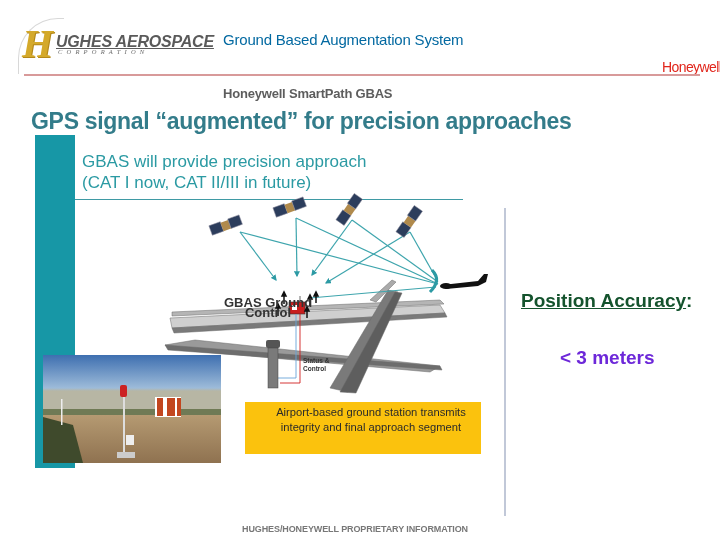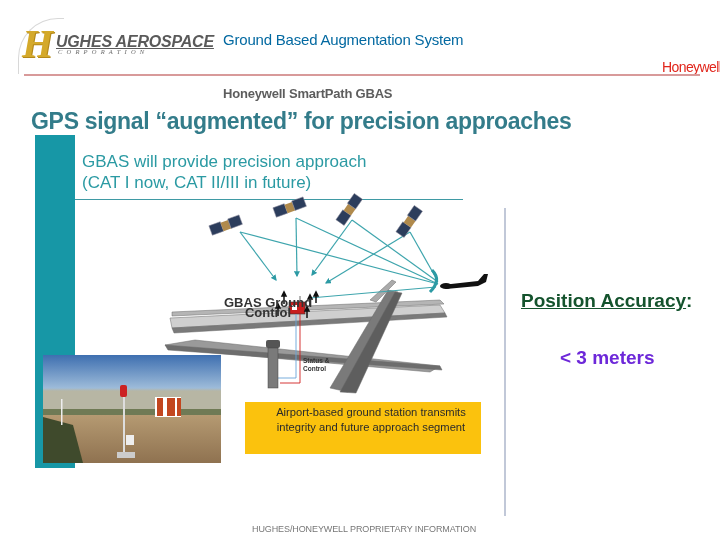--- a/index.html
+++ b/index.html
@@ -31,21 +31,21 @@
 
   .gbas-label { position: absolute; left: 224px; top: 298px; font-size: 13px; font-weight: bold; color: #333; text-align: center; line-height: 10px; }
   .status-label { position: absolute; left: 303px; top: 357px; font-size: 6.5px; font-weight: bold; color: #333; line-height: 8px; }
 
   .divider { position: absolute; left: 504px; top: 208px; width: 2px; height: 308px; background: #c1c8d8; }
 
   .acc-label { position: absolute; left: 521px; top: 290px; font-size: 19px; font-weight: bold; color: #14532d; white-space: nowrap; }
   .acc-label u { text-decoration: underline; }
   .acc-value { position: absolute; left: 560px; top: 347px; font-size: 19px; font-weight: bold; color: #6d28d9; white-space: nowrap; }
 
-  .footer { position: absolute; left: 252px; top: 524px; font-size: 9px; font-weight: normal; color: #777; white-space: nowrap; letter-spacing: -0.1px; }
+  .footer { position: absolute; left: 242px; top: 524px; font-size: 9px; font-weight: bold; color: #777; white-space: nowrap; letter-spacing: -0.1px; }
 </style>
 </head>
 <body>
 
 <div class="logo">
   <div class="logo-arc"></div>
   <div class="logo-h">H</div>
   <div class="logo-name">UGHES AEROSPACE</div>
   <div class="logo-corp">CORPORATION</div>
 </div>
@@ -180,21 +180,21 @@
     <rect x="80" y="40" width="2" height="62" fill="#ddd"></rect>
     <rect x="77" y="30" width="7" height="12" rx="2" fill="#c22"></rect>
     <rect x="83" y="80" width="8" height="10" fill="#eee"></rect>
     <rect x="74" y="97" width="18" height="6" fill="#ccc"></rect>
     <rect x="18" y="44" width="1.5" height="26" fill="#eee"></rect>
   </svg>
 </div>
 
 <div class="caption-box">
   <div>Airport-based ground station transmits</div>
-  <div>integrity and future approach segment</div>
+  <div>integrity and final approach segment</div>
 </div>
 
 <div class="divider"></div>
 
 <div class="acc-label"><u>Position Accuracy</u><span>:</span></div>
 <div class="acc-value">&lt; 3 meters</div>
 
 <div class="footer">HUGHES/HONEYWELL PROPRIETARY INFORMATION</div>
 
 </body></html>

